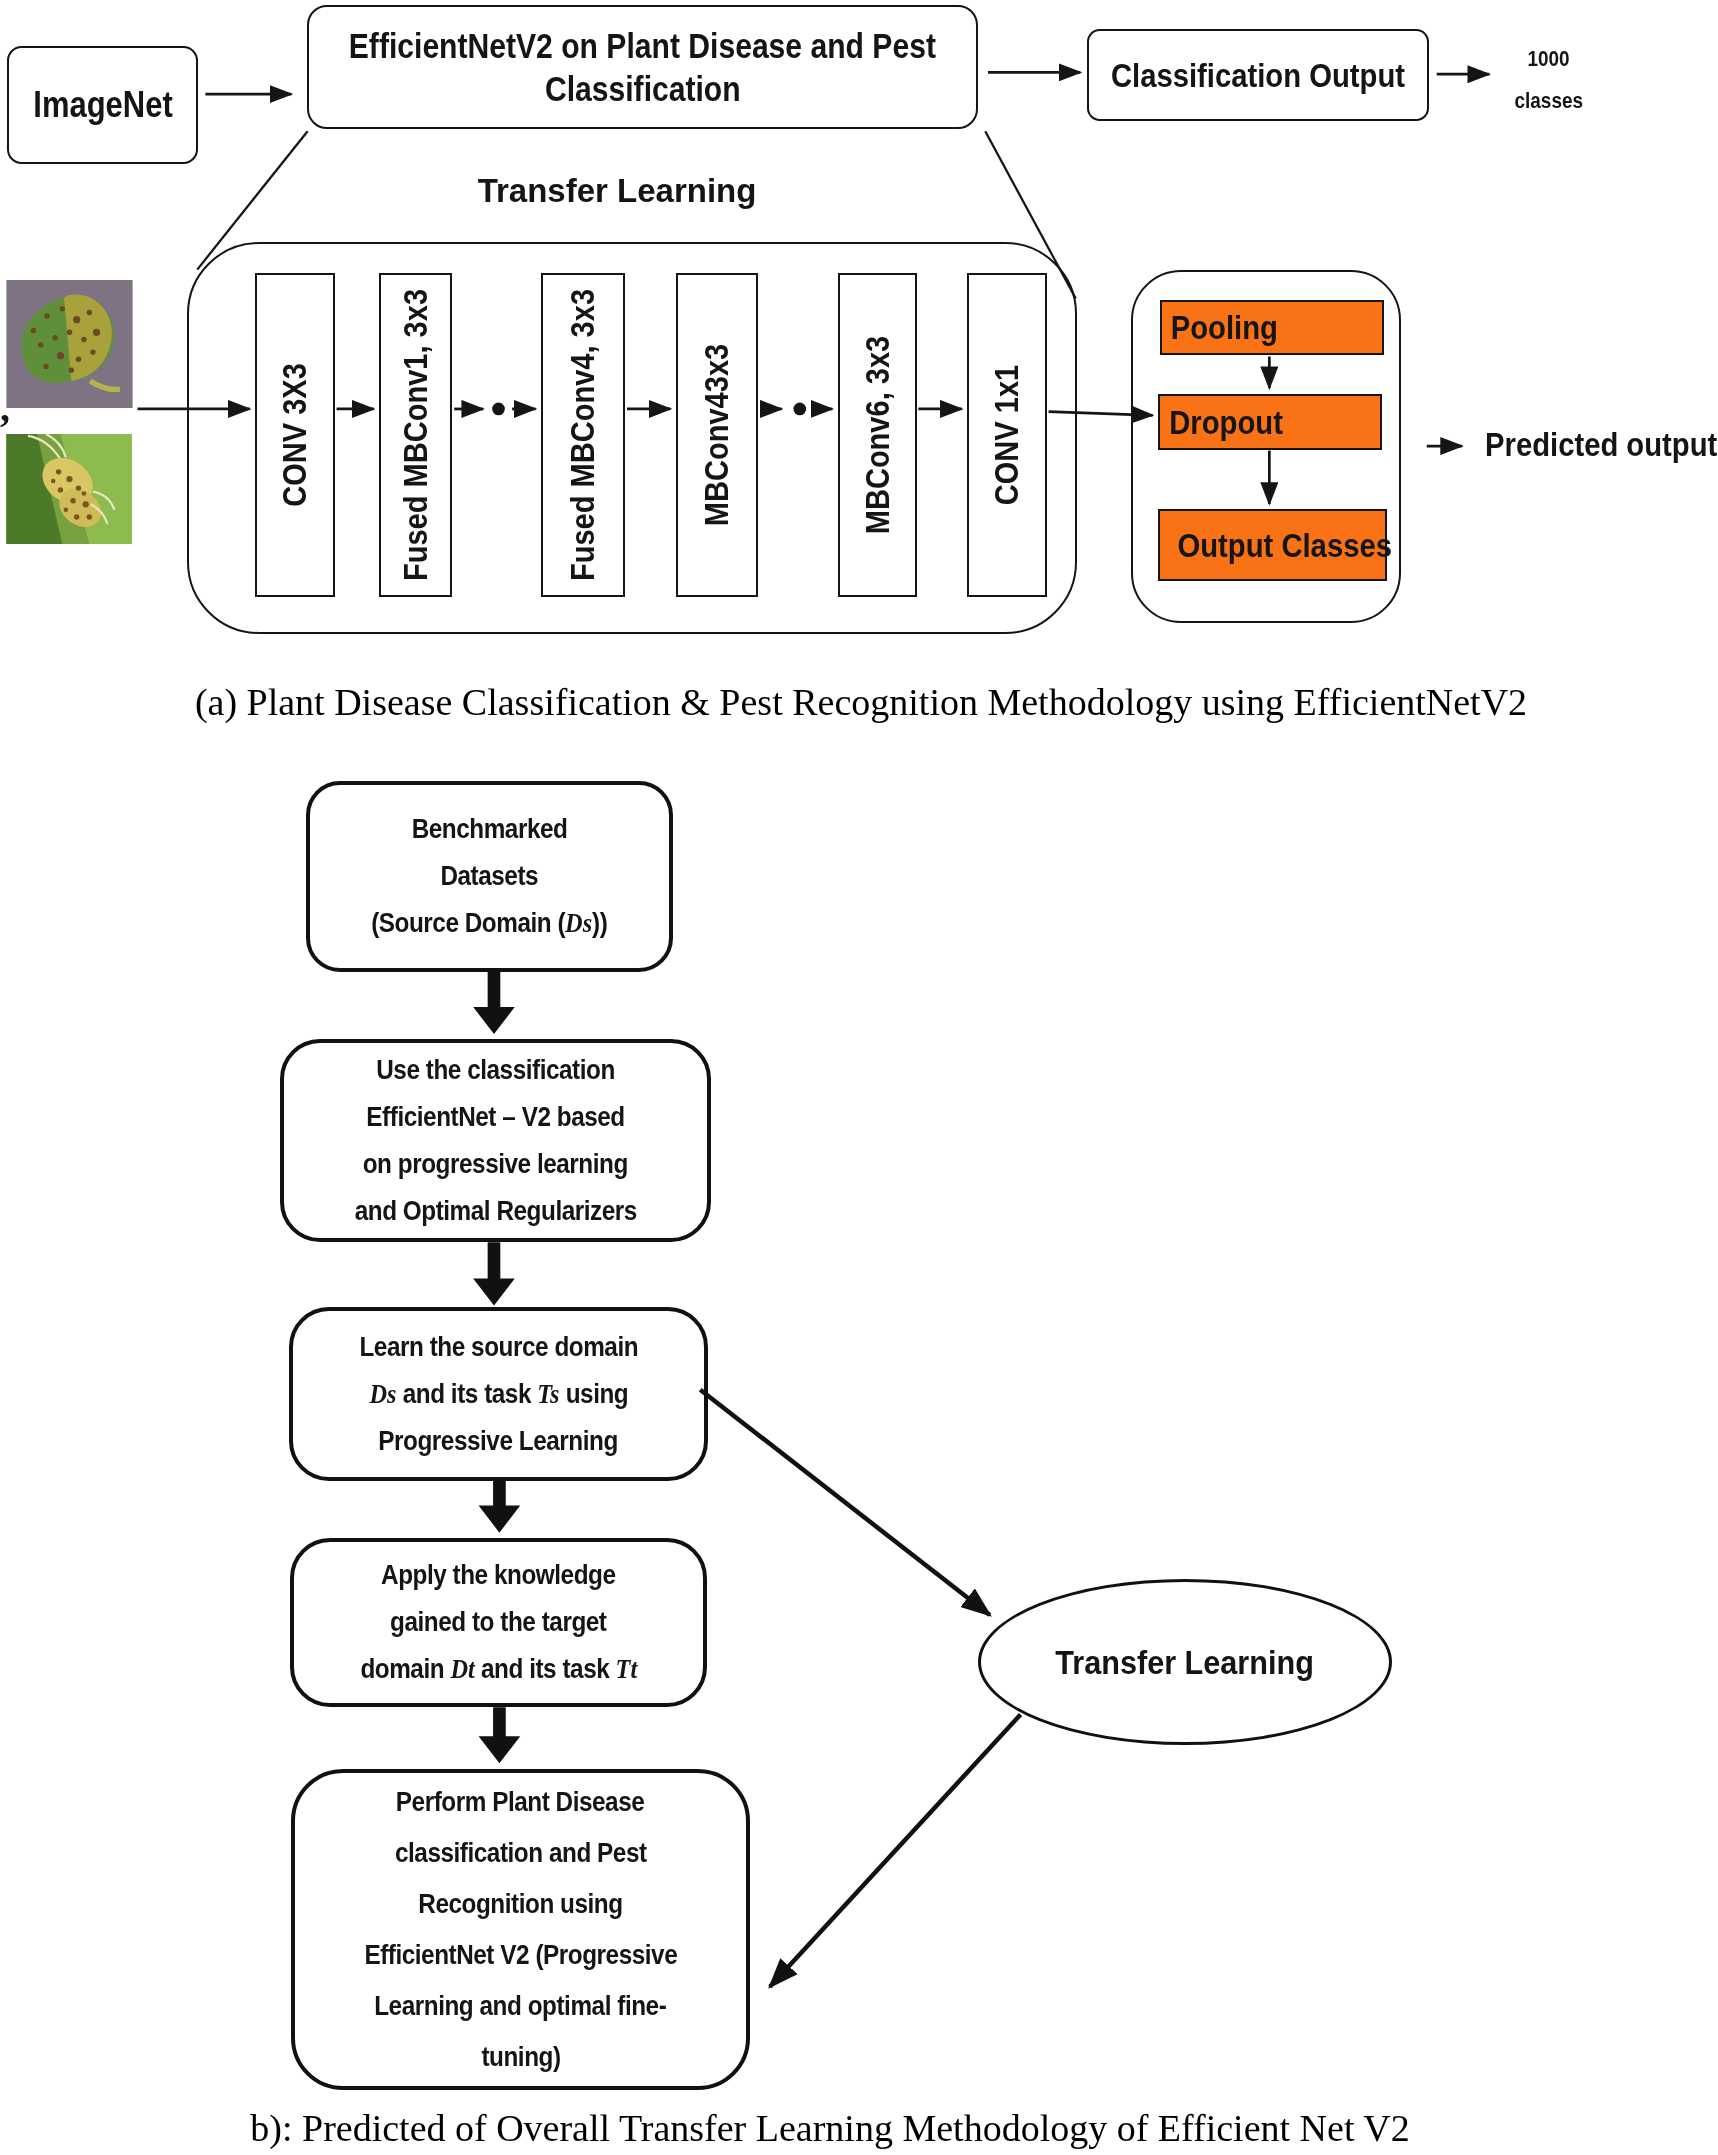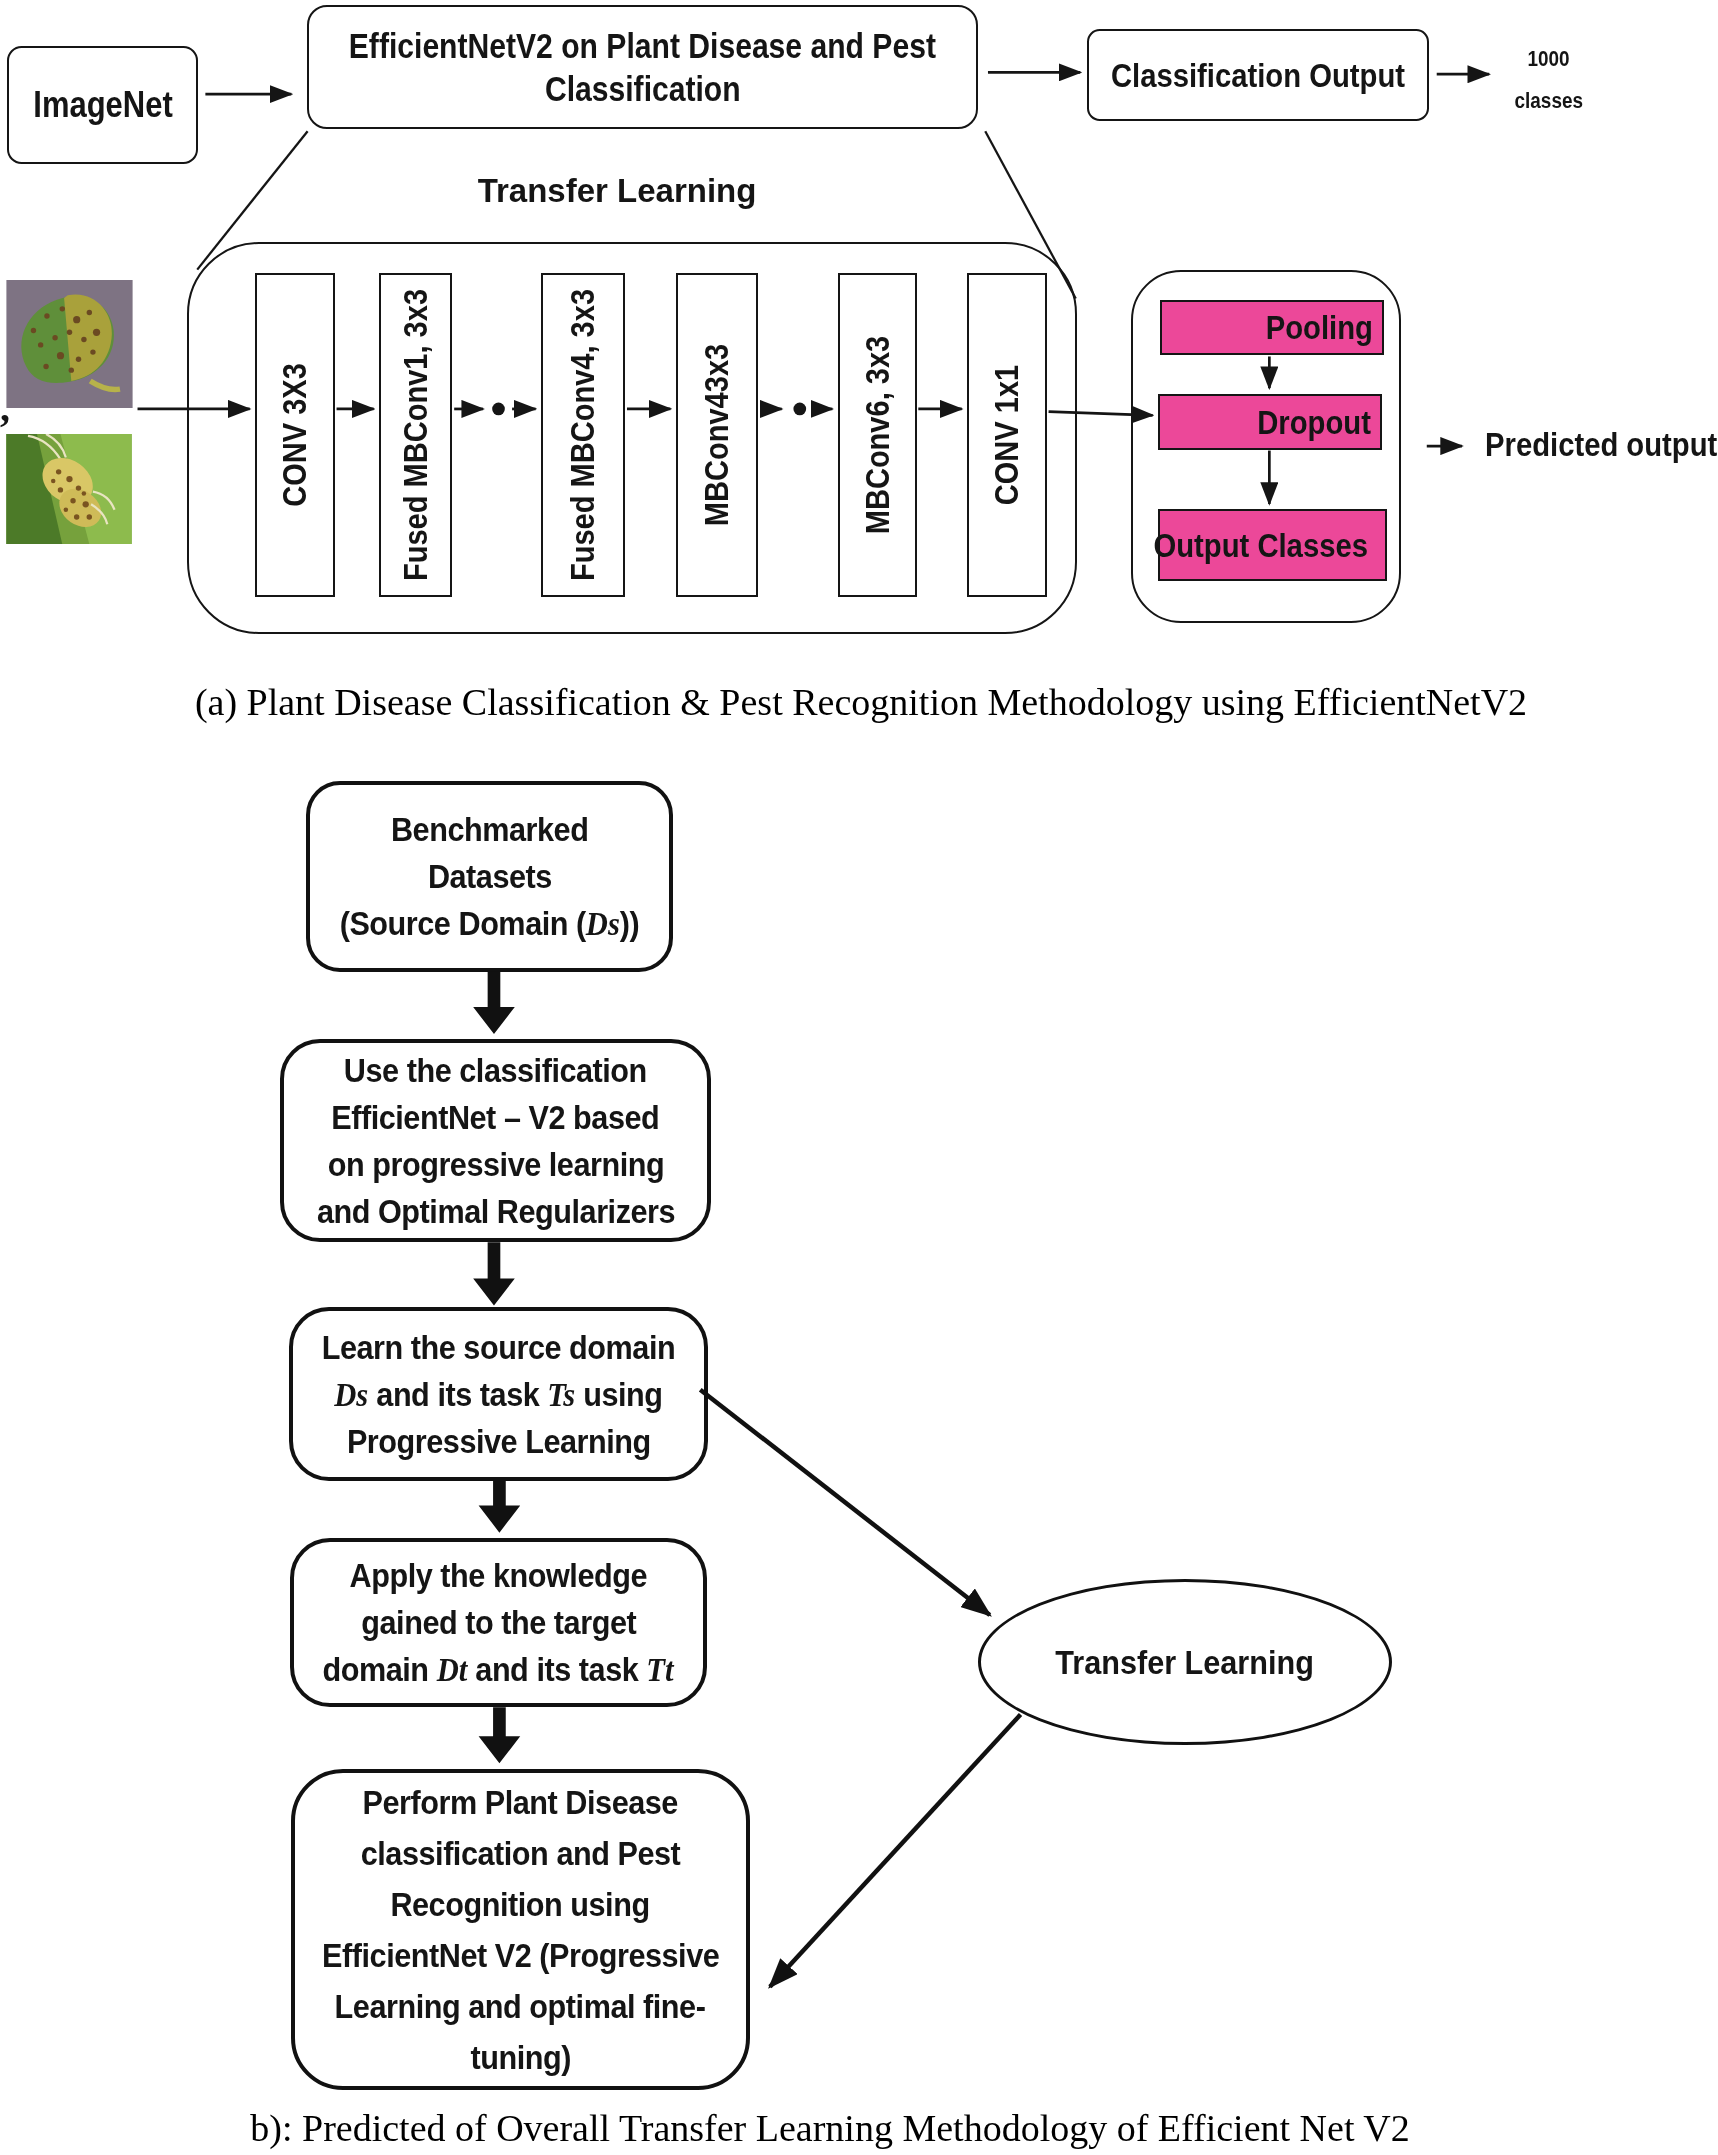--- a/index.html
+++ b/index.html
@@ -10,24 +10,24 @@
   .lbl{font-weight:700;white-space:nowrap;transform:scaleX(.86);}
   .twoline{display:flex;flex-direction:column;justify-content:center;align-items:center;font-weight:700;}
   .twoline div{transform:scaleX(.86);white-space:nowrap;}
   
   .bigrect{position:absolute;left:187px;top:242px;width:890px;height:392px;border:2.7px solid #151515;border-radius:72px;background:#fff;box-sizing:border-box;}
   
   .cv{position:absolute;top:273px;height:324px;border:2.7px solid #151515;background:#fff;display:flex;align-items:center;justify-content:center;overflow:visible;box-sizing:border-box;}
   .vt{transform:rotate(-90deg) scaleX(.88);white-space:nowrap;font-weight:700;font-size:33px;}
   
   .headgrp{position:absolute;left:1131px;top:270px;width:270px;height:353px;border:2.7px solid #151515;border-radius:50px;background:#fff;box-sizing:border-box;}
-  .hbox{position:absolute;background:#ec4899;border:2.7px solid #151515;display:flex;align-items:center;justify-content:flex-end;box-sizing:border-box;}
+  .hbox{position:absolute;background:#f97316;border:2.7px solid #151515;display:flex;align-items:center;justify-content:flex-start;box-sizing:border-box;}
   .hbox .lbl{font-size:34px;}
   
-  .fb{position:absolute;background:#fff;border:4.5px solid #111;display:flex;flex-direction:column;align-items:center;justify-content:center;text-align:center;font-weight:700;font-size:34px;line-height:47px;letter-spacing:-0.5px;box-sizing:border-box;}
+  .fb{position:absolute;background:#fff;border:4.5px solid #111;display:flex;flex-direction:column;align-items:center;justify-content:center;text-align:center;font-weight:700;font-size:27px;line-height:47px;letter-spacing:-0.5px;box-sizing:border-box;}
   .fb .tl{transform:scaleX(.9);white-space:nowrap;}
   .m{font-family:"Liberation Serif",serif;font-style:italic;font-weight:700;letter-spacing:0;}
   .ell{position:absolute;left:978px;top:1579px;width:414px;height:166px;border:3.6px solid #111;border-radius:50%;background:#fff;display:flex;align-items:center;justify-content:center;box-sizing:border-box;}
   .cap{position:absolute;font-family:"Liberation Serif",serif;font-size:38px;white-space:nowrap;transform:translateX(-50%);color:#000;}
   svg.wire{position:absolute;left:0;top:0;pointer-events:none;}
   .photo{position:absolute;}
 </style>
 </head>
 <body>
 

